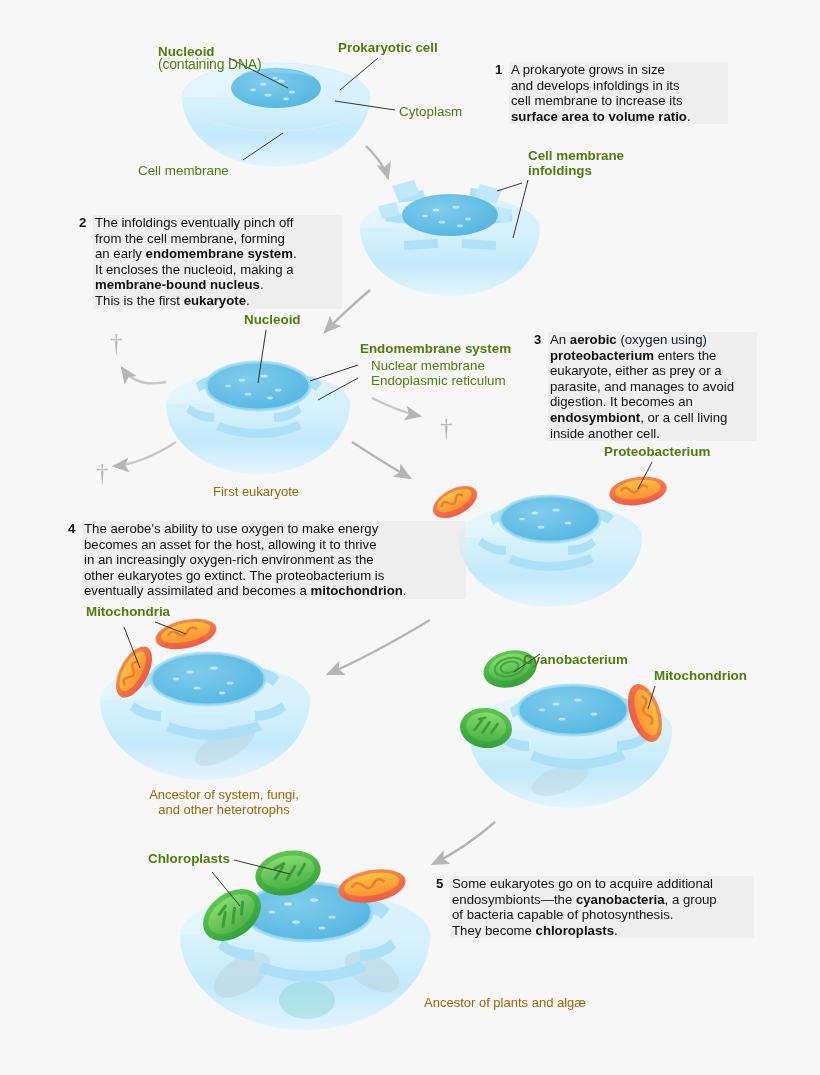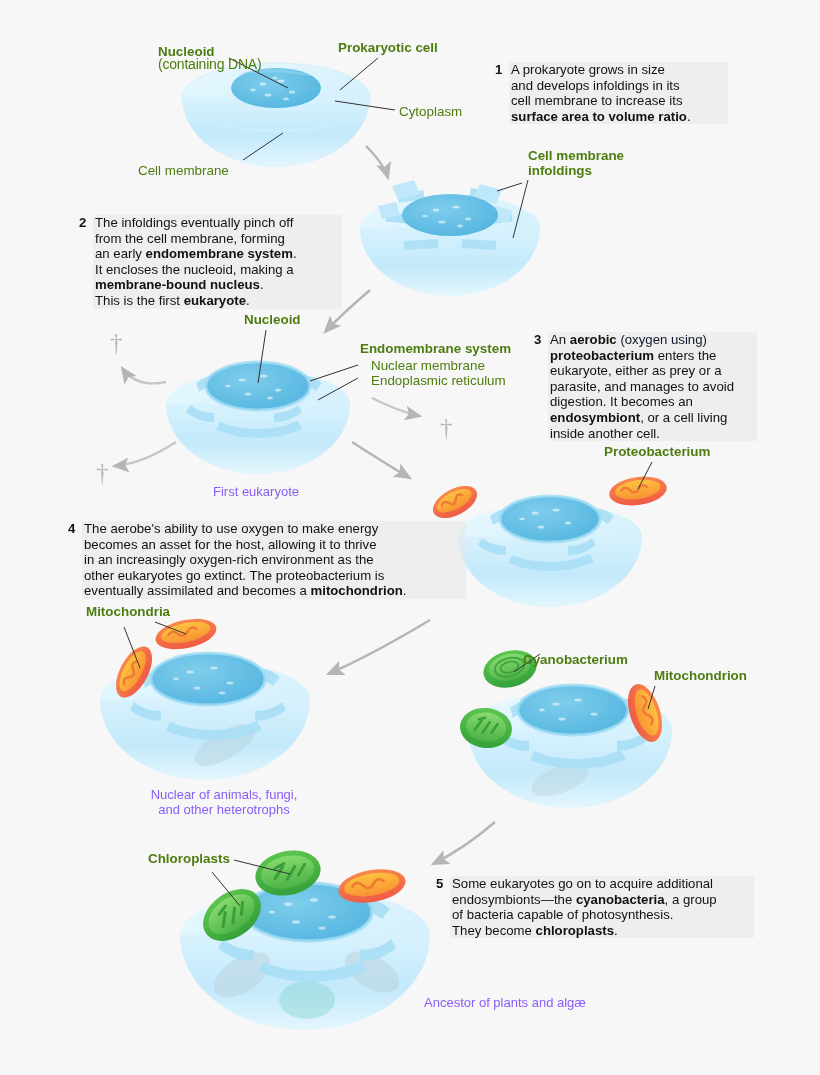--- a/index.html
+++ b/index.html
@@ -32,21 +32,21 @@
     font-weight:bold;
     color:#4d7c0f;
     white-space:nowrap;
   }
   .lbl.sub{font-weight:normal;}
   .lbl .small{display:block;font-size:14px;font-weight:normal;line-height:10px;letter-spacing:-0.2px;}
   .cap{
     position:absolute;
     font-size:13px;
     line-height:14.5px;
-    color:#8b5cf6;
+    color:#a16207;
     white-space:nowrap;
   }
   .cap.ctr{text-align:center;}
   .dagger{position:absolute;color:#b8b8b8;font-size:25px;line-height:25px;font-family:"Liberation Serif",serif;}
 </style>
 </head>
 <body>
 
 <div class="stage">
 
@@ -397,21 +397,21 @@
 <div class="lbl sub" style="left:371px;top:373px;">Endoplasmic reticulum</div>
 
 <div class="lbl" style="left:604px;top:444px;">Proteobacterium</div>
 <div class="lbl" style="left:86px;top:604px;">Mitochondria</div>
 <div class="lbl" style="left:523px;top:632px;margin-top:20px;">Cyanobacterium</div>
 <div class="lbl" style="left:654px;top:668px;">Mitochondrion</div>
 <div class="lbl" style="left:148px;top:851px;">Chloroplasts</div>
 
 <div class="cap" style="left:213px;top:485px;">First eukaryote</div>
 <div class="cap ctr" style="left:139px;top:788px;width:170px;">
-  <span>Nuclear of animals, fungi,</span><br>
+  <span>Ancestor of system, fungi,</span><br>
   <span>and other heterotrophs</span>
 </div>
 <div class="cap" style="left:424px;top:996px;">Ancestor of plants and algæ</div>
 
 <div class="step" id="step1" style="left:509px;top:62px;width:215px;"><span class="num">1</span><span>A prokaryote grows in size</span><br><span>and develops infoldings in its</span><br><span>cell membrane to increase its</span><br><b>surface area to volume ratio</b><span>.</span></div>
 <div class="step" id="step2" style="left:93px;top:215px;width:245px;"><span class="num">2</span><span>The infoldings eventually pinch off</span><br><span>from the cell membrane, forming</span><br><span>an early </span><b>endomembrane system</b><span>.</span><br><span>It encloses the nucleoid, making a</span><br><b>membrane-bound nucleus</b><span>.</span><br><span>This is the first </span><b>eukaryote</b><span>.</span></div>
 <div class="step" id="step3" style="left:548px;top:332px;width:205px;"><span class="num">3</span><span>An </span><b>aerobic</b><span class="light"> (oxygen using)</span><br><b>proteobacterium</b><span> enters the</span><br><span>eukaryote, either as prey or a</span><br><span>parasite, and manages to avoid</span><br><span>digestion. It becomes an</span><br><b>endosymbiont</b><span>, or a cell living</span><br><span>inside another cell.</span></div>
 <div class="step" id="step4" style="left:82px;top:521px;width:380px;"><span class="num">4</span><span>The aerobe's ability to use oxygen to make energy</span><br><span>becomes an asset for the host, allowing it to thrive</span><br><span>in an increasingly oxygen-rich environment as the</span><br><span>other eukaryotes go extinct. The proteobacterium is</span><br><span>eventually assimilated and becomes a </span><b>mitochondrion</b><span>.</span></div>
 <div class="step" id="step5" style="left:450px;top:876px;width:300px;"><span class="num">5</span><span>Some eukaryotes go on to acquire additional</span><br><span>endosymbionts—the </span><b>cyanobacteria</b><span>, a group</span><br><span>of bacteria capable of photosynthesis.</span><br><span>They become </span><b>chloroplasts</b><span>.</span></div>
 

